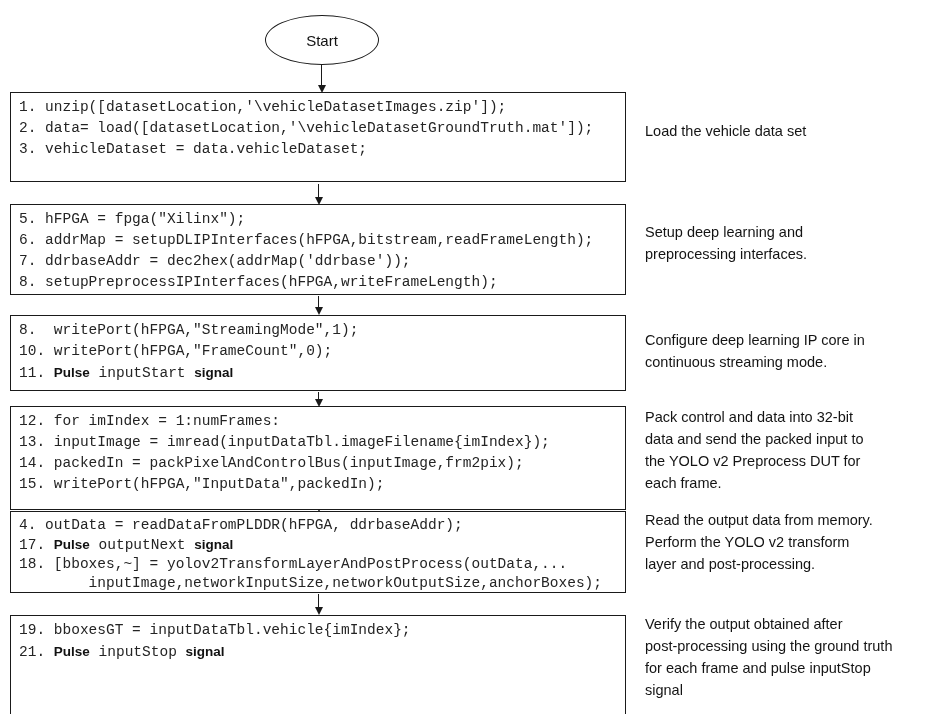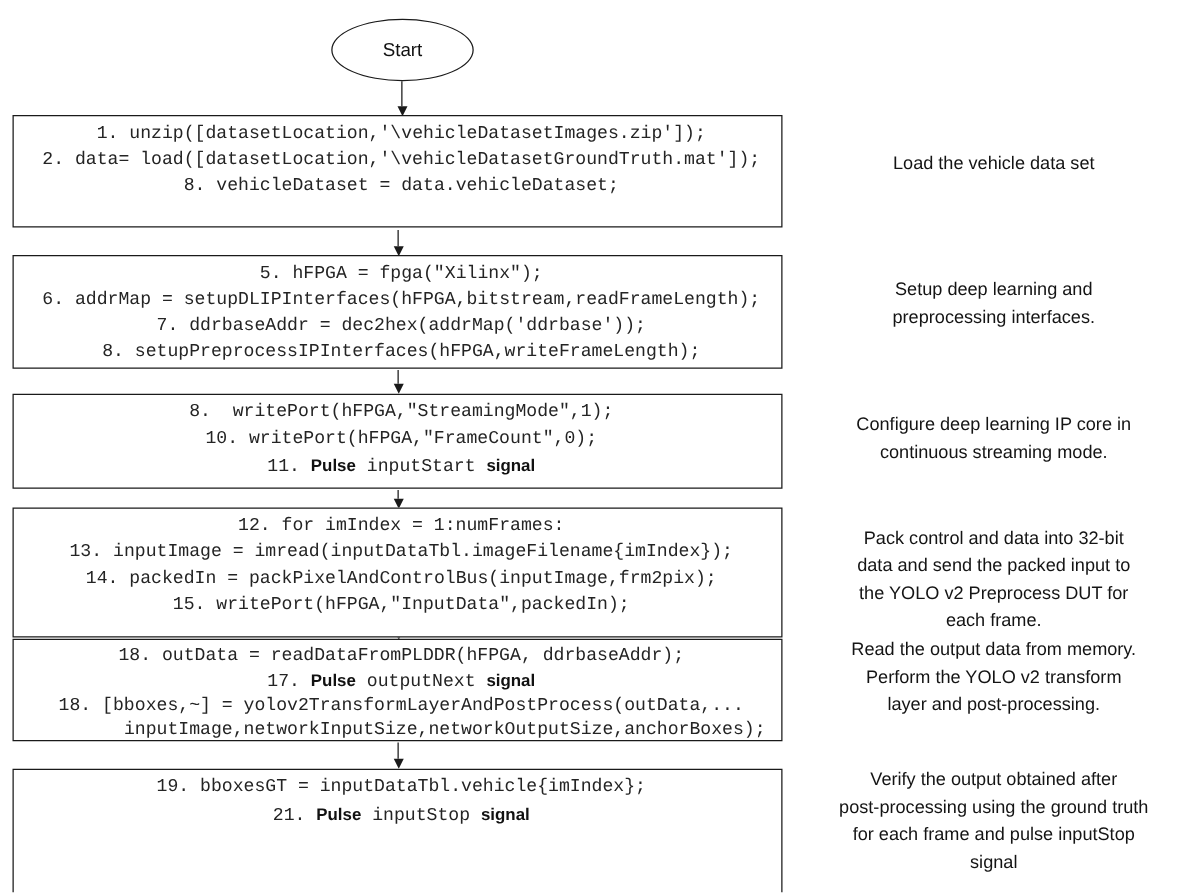--- a/index.html
+++ b/index.html
@@ -1,18 +1,18 @@
 <!DOCTYPE html>
 <html><head>
 <meta charset="utf-8">
 <style>
   html,body{margin:0;padding:0;background:#ffffff;}
   .canvas{
     position:relative;width:948px;height:714px;background:#ffffff;
-    font-family:"Liberation Sans",sans-serif;overflow:hidden;text-align:center;
+    font-family:"Liberation Sans",sans-serif;overflow:hidden;
   }
   
   .start-node{
     position:absolute;left:265px;top:15px;width:112px;height:48px;
     border:1.5px solid #1a1a1a;border-radius:50%;
     display:flex;align-items:center;justify-content:center;
     font-size:15px;color:#111;background:#fff;
   }
   
   .code-box{
@@ -35,21 +35,21 @@
     font-weight:600;color:#111;
   }
   
   .annotation{
     position:absolute;left:645px;width:300px;
     font-size:14.5px;line-height:22px;color:#141414;white-space:pre-line;
   }
   .an1{top:120px;}
   .an2{top:221px;}
   .an3{top:329px;}
-  .an4{top:420px;}
+  .an4{top:406px;}
   .an5{top:509px;}
   .an6{top:613px;}
   
   .arrow{position:absolute;width:0;border-left:1.5px solid #1a1a1a;}
   .arrow-head{
     position:absolute;left:-4px;bottom:-8px;width:0;height:0;
     border-left:4.5px solid transparent;border-right:4.5px solid transparent;
     border-top:8px solid #1a1a1a;
   }
   .a1{left:321px;top:65px;height:20px;}
@@ -83,41 +83,41 @@
   <div class="arrow a5">
       <div class="arrow-head"></div>
     </div>
   <div class="arrow a6">
       <div class="arrow-head"></div>
     </div>
 
   <div class="code-box b1">
       <div class="code-line"><span>1. unzip([datasetLocation,'\vehicleDatasetImages.zip']);</span></div>
       <div class="code-line"><span>2. data= load([datasetLocation,'\vehicleDatasetGroundTruth.mat']);</span></div>
-      <div class="code-line"><span>8. vehicleDataset = data.vehicleDataset;</span></div>
+      <div class="code-line"><span>3. vehicleDataset = data.vehicleDataset;</span></div>
     </div>
   <div class="code-box b2">
       <div class="code-line"><span>5. hFPGA = fpga("Xilinx");</span></div>
       <div class="code-line"><span>6. addrMap = setupDLIPInterfaces(hFPGA,bitstream,readFrameLength);</span></div>
       <div class="code-line"><span>7. ddrbaseAddr = dec2hex(addrMap('ddrbase'));</span></div>
       <div class="code-line"><span>8. setupPreprocessIPInterfaces(hFPGA,writeFrameLength);</span></div>
     </div>
   <div class="code-box b3">
       <div class="code-line"><span>8.  writePort(hFPGA,"StreamingMode",1);</span></div>
       <div class="code-line"><span>10. writePort(hFPGA,"FrameCount",0);</span></div>
       <div class="code-line"><span>11. </span><span class="seg-sans">Pulse</span><span> inputStart </span><span class="seg-sans">signal</span></div>
     </div>
   <div class="code-box b4">
       <div class="code-line"><span>12. for imIndex = 1:numFrames:</span></div>
       <div class="code-line"><span>13. inputImage = imread(inputDataTbl.imageFilename{imIndex});</span></div>
       <div class="code-line"><span>14. packedIn = packPixelAndControlBus(inputImage,frm2pix);</span></div>
       <div class="code-line"><span>15. writePort(hFPGA,"InputData",packedIn);</span></div>
     </div>
   <div class="code-box b5">
-      <div class="code-line"><span>18. outData = readDataFromPLDDR(hFPGA, ddrbaseAddr);</span></div>
+      <div class="code-line"><span>4. outData = readDataFromPLDDR(hFPGA, ddrbaseAddr);</span></div>
       <div class="code-line"><span>17. </span><span class="seg-sans">Pulse</span><span> outputNext </span><span class="seg-sans">signal</span></div>
       <div class="code-line"><span>18. [bboxes,~] = yolov2TransformLayerAndPostProcess(outData,...</span></div>
       <div class="code-line"><span>        inputImage,networkInputSize,networkOutputSize,anchorBoxes);</span></div>
     </div>
   <div class="code-box b6">
       <div class="code-line"><span>19. bboxesGT = inputDataTbl.vehicle{imIndex};</span></div>
       <div class="code-line"><span>21. </span><span class="seg-sans">Pulse</span><span> inputStop </span><span class="seg-sans">signal</span></div>
     </div>
 
   <div class="annotation an2">Setup deep learning and

